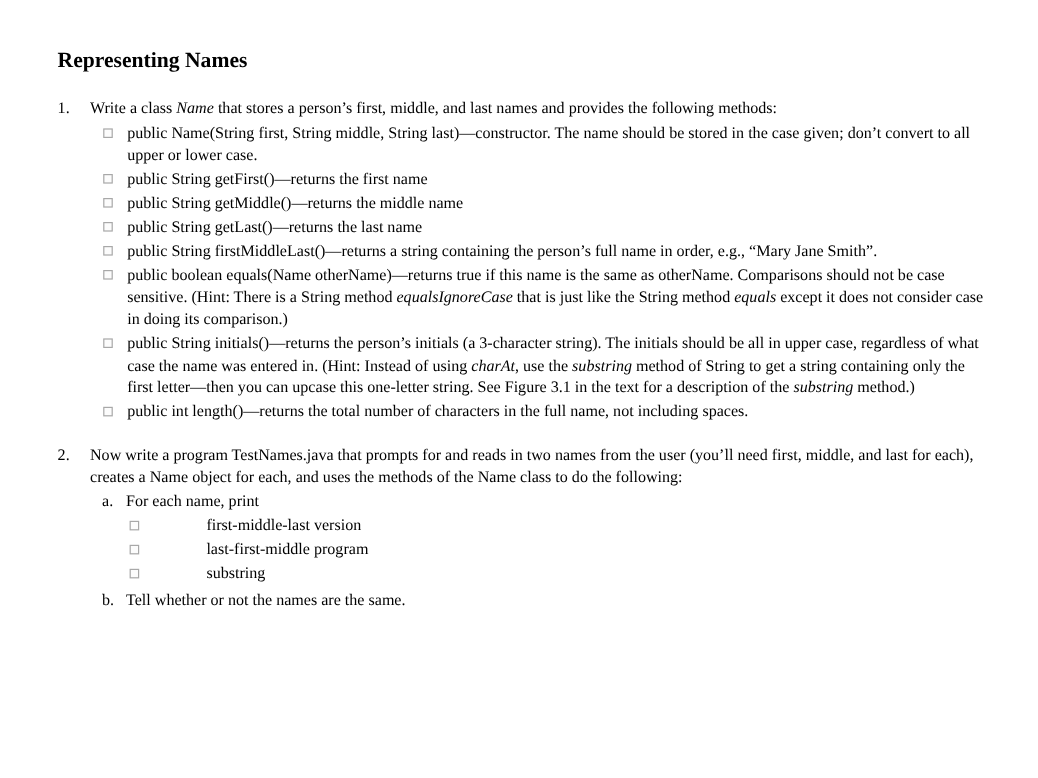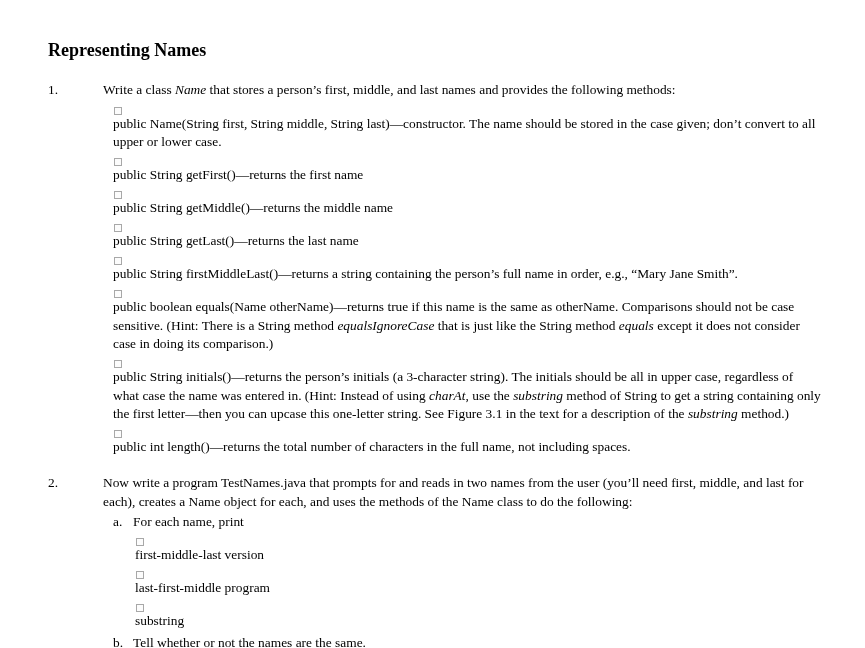--- a/index.html
+++ b/index.html
@@ -13,35 +13,35 @@
   .page { padding: 40px 44px 0 48px; }
   .title {
     font-size: 18px;
     font-weight: bold;
     font-family: "Liberation Serif", serif;
     margin-bottom: 20px;
   }
   .list { width: 100%; }
   .item { display: flex; margin-bottom: 16px; font-size: 13.4px; line-height: 18.5px; }
   .num { flex: 0 0 27px; }
-  .body { flex: 1; margin-left: 28px; }
+  .body { flex: 1; }
   .text { margin-bottom: 2px; }
-  .bullet { display: flex; margin: 1.5px 0 1.5px 10px; flex-direction: column; }
+  .bullet { display: flex; margin: 1.5px 0 1.5px 10px; }
   .checkbox {
     flex: 0 0 auto;
     width: 8px; height: 8px;
     border: 1px solid #a8a8a8;
     background: #fcfcfc;
     margin: 5px 12px 0 1px;
   }
   .btext { flex: 1; }
   .sub { display: flex; margin: 1.5px 0 1.5px 10px; }
   .sub-letter { flex: 0 0 20px; }
   .sub-body { flex: 1; }
-  .sub-bullets .bullet { margin-left: 2px; }
+  .sub-bullets .bullet { margin-left: 2px; gap: 44px; }
   .it { font-style: italic; }
 </style>
 </head>
 <body>
 
 <div class="page">
   <h1 class="title">Representing Names</h1>
   <div class="list">
   <div class="item">
     <div class="num">1.</div>

